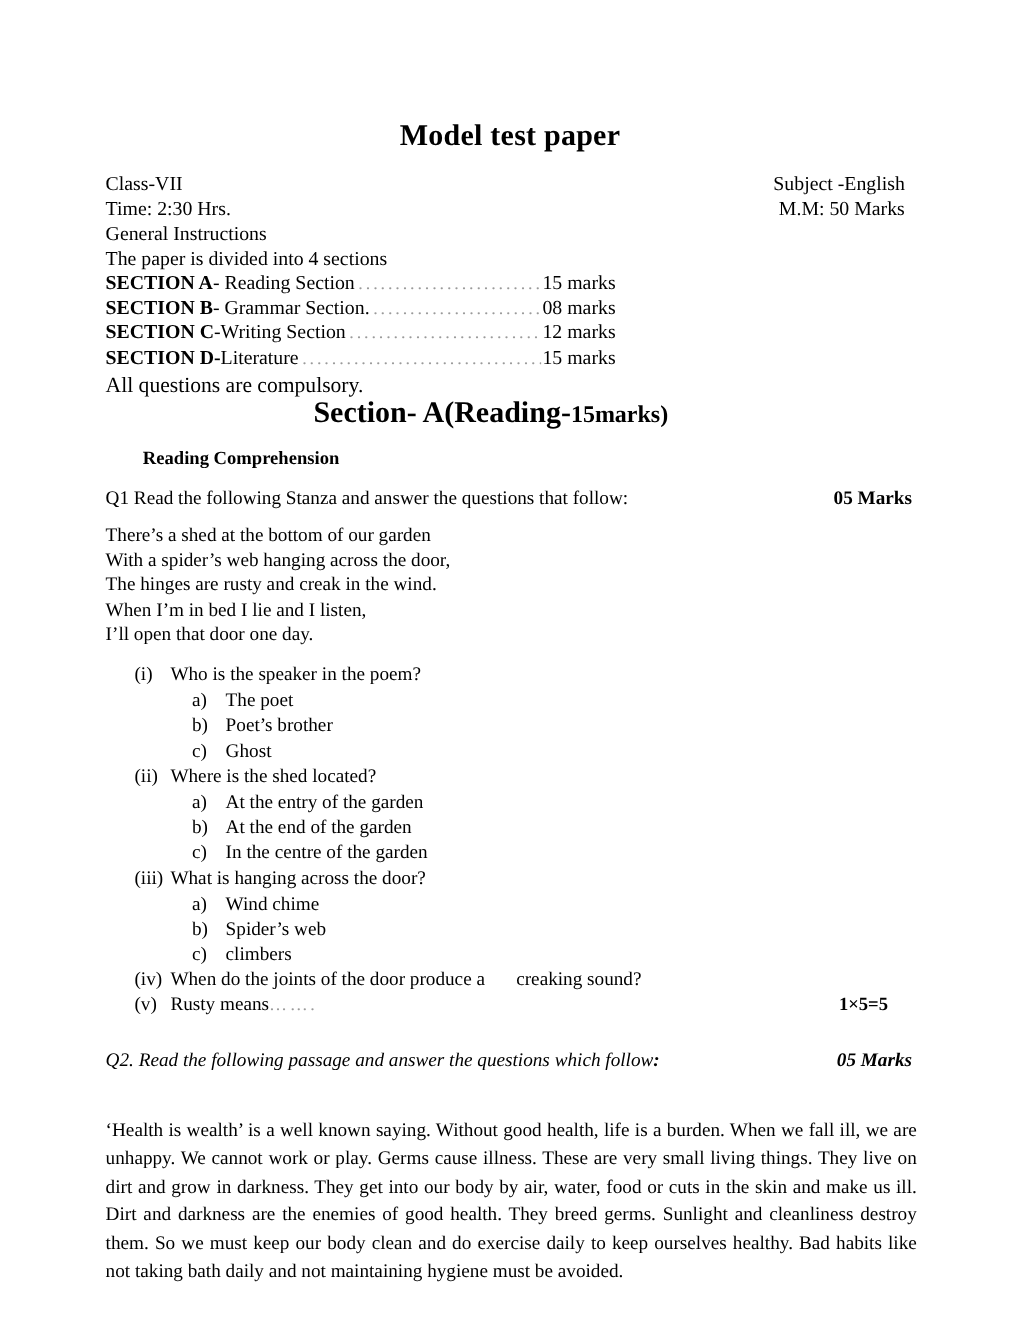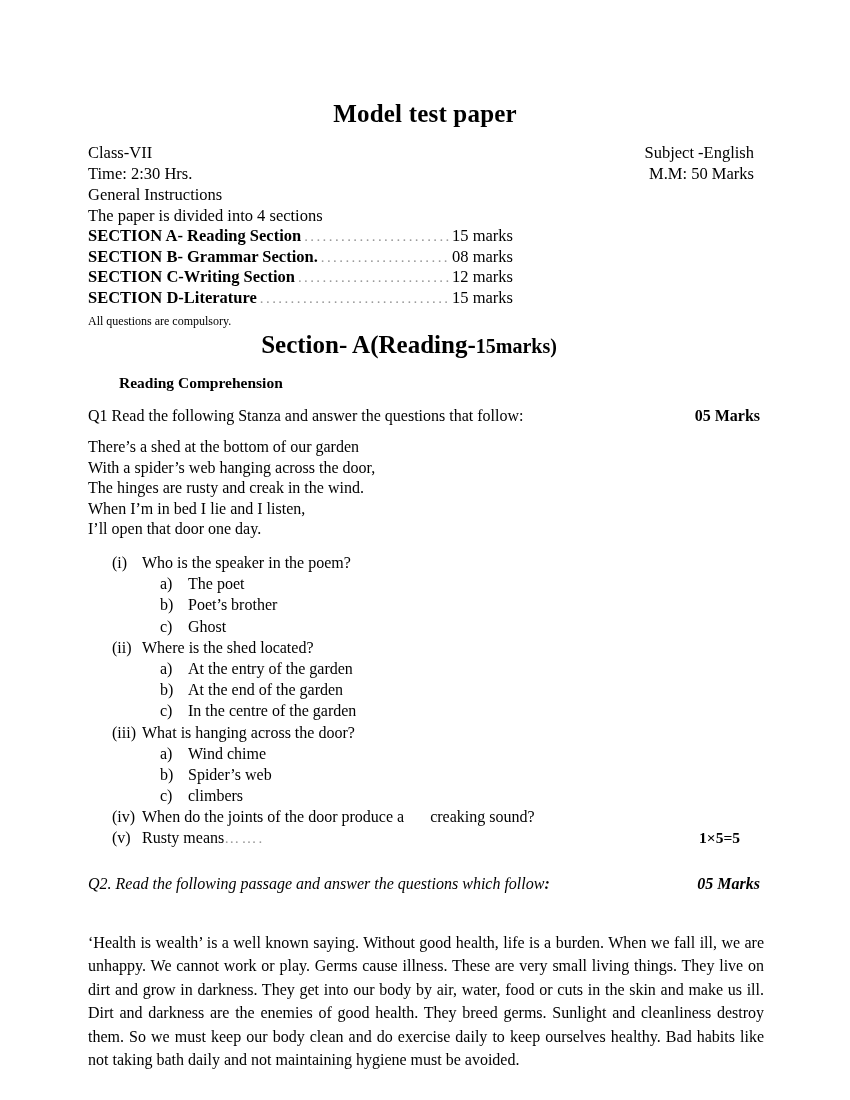--- a/index.html
+++ b/index.html
@@ -66,36 +66,36 @@
   .sec-row {
     height: 20.5px;
     line-height: 20.5px;
     font-size: 16.5px;
     white-space: nowrap;
     display: flex;
     align-items: baseline;
     width: 425px;
   }
   .sec-name { font-weight: bold; }
-  .sec-desc { font-weight: bold; }
+  .sec-desc { font-weight: normal; }
   .leader {
     flex: 1 1 auto;
     overflow: hidden;
     white-space: nowrap;
     color: #9a9a9a;
     font-size: 15px;
     letter-spacing: 2.4px;
     margin: 0 1px 0 3px;
     min-width: 10px;
   }
   .sec-marks { font-weight: normal; }
   .compulsory {
     height: 23px;
     line-height: 23px;
-    font-size: 12px;
+    font-size: 18px;
     margin-top: 2px;
   }
   
   .section-heading {
     position: absolute;
     left: 12px;
     top: 331px;
     width: 850px;
     text-align: center;
     padding-right: 56px;

